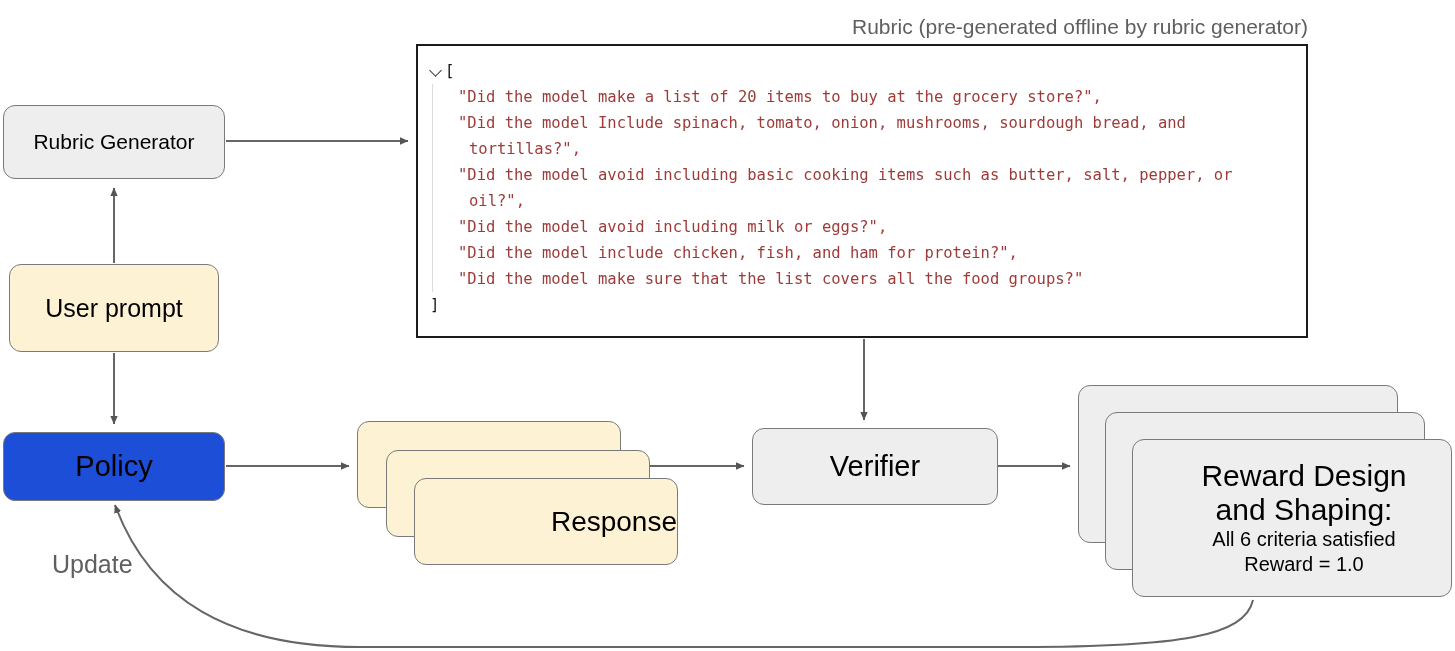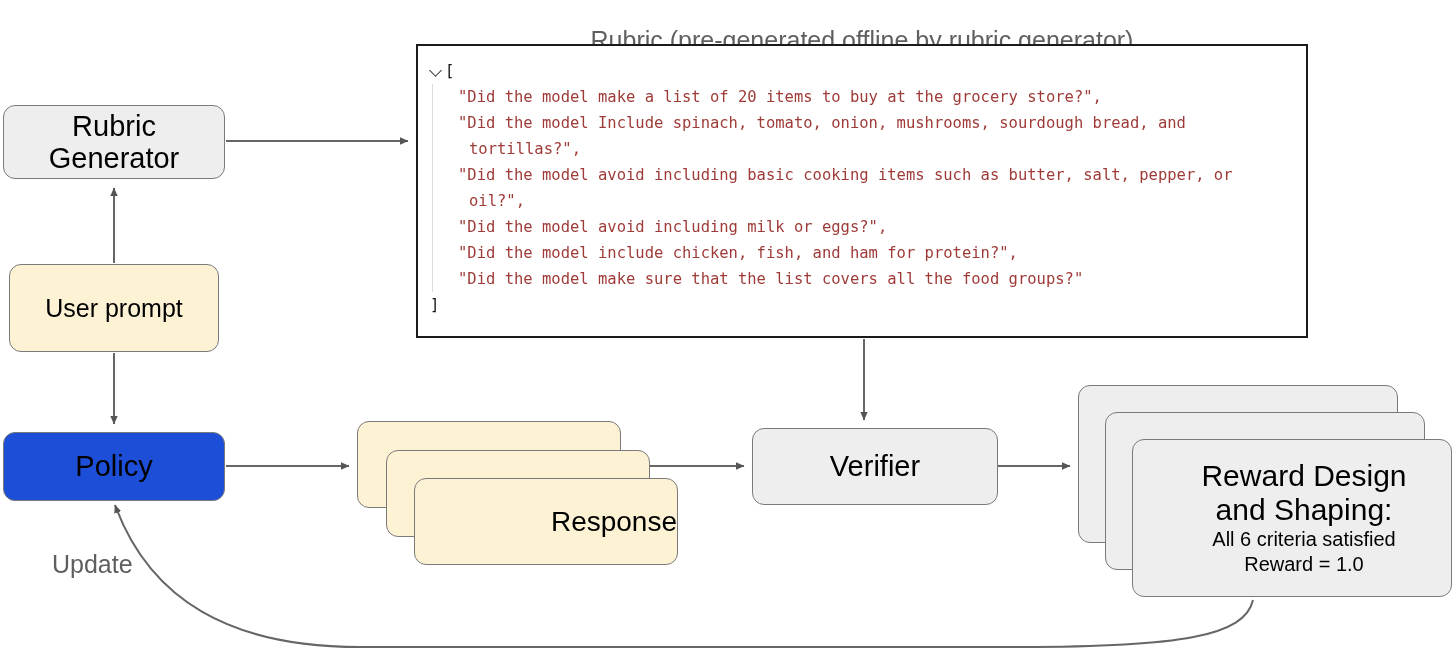--- a/index.html
+++ b/index.html
@@ -42,21 +42,21 @@
   }
   .node.grey   { background: #eeeeee; }
   .node.cream  { background: #fdf3d4; }
   .node.peach  { background: #1d4ed8; }
 
   .node-label { display: block; }
 
   
   #rubric-generator {
     left: 3px; top: 105px; width: 222px; height: 74px;
-    font-size: 29px;
+    font-size: 21px;
   }
   #user-prompt {
     left: 9px; top: 264px; width: 210px; height: 88px;
     font-size: 25px;
   }
   #policy {
     left: 3px; top: 432px; width: 222px; height: 69px;
     font-size: 29px;
   }
 
@@ -91,23 +91,23 @@
     display: flex; flex-direction: column;
     align-items: center; justify-content: center;
     text-align: center; color: #000; }
   .reward-title { font-size: 30px; line-height: 1.14; }
   .reward-sub   { font-size: 20px; line-height: 1.25; }
   .reward-sub:first-of-type { margin-top: 4px; }
 
   
   #rubric-title {
     position: absolute;
-    left: 416px; top: 26px; width: 892px;
-    text-align: center;
-    font-size: 25px;
+    left: 416px; top: 15px; width: 892px;
+    text-align: right;
+    font-size: 21px;
     color: #5f5f5f;
   }
   #rubric-panel {
     position: absolute;
     left: 416px; top: 44px; width: 892px; height: 294px;
     box-sizing: border-box;
     background: #ffffff;
     border: 2px solid #1b1b1b;
   }
   #rubric-code {

